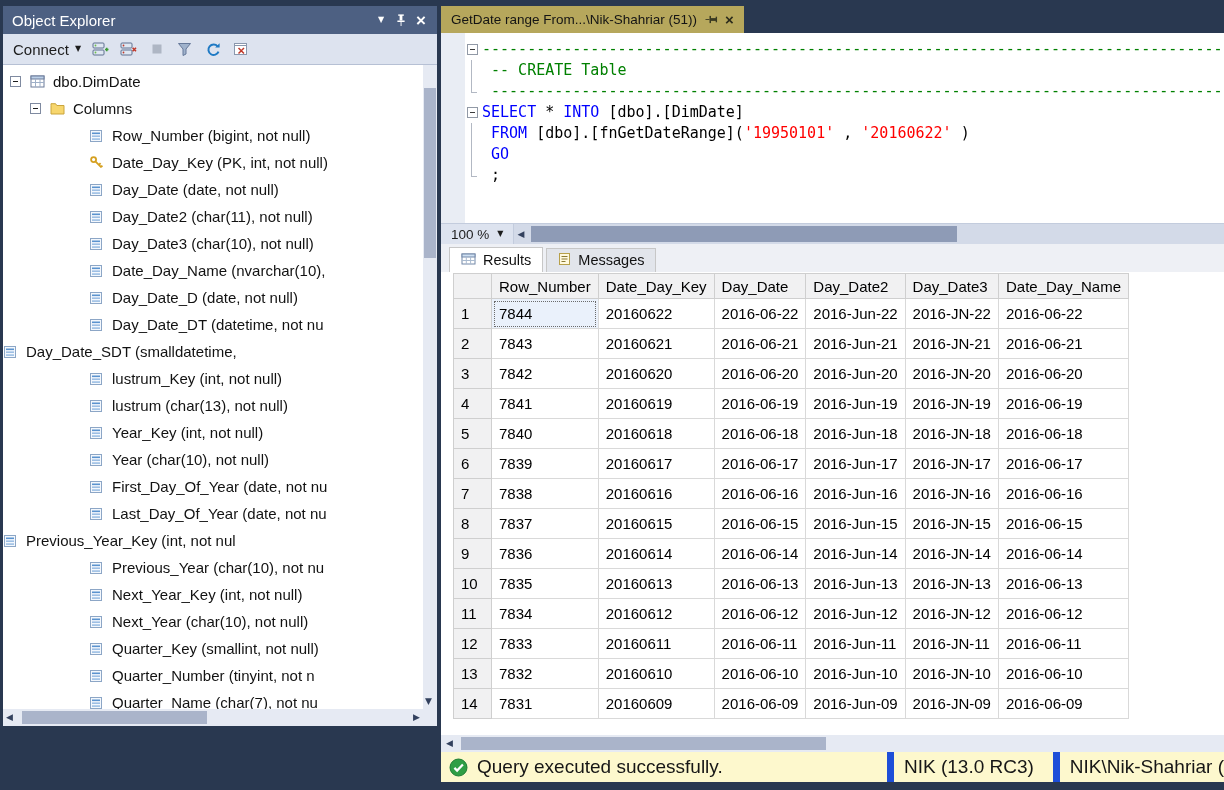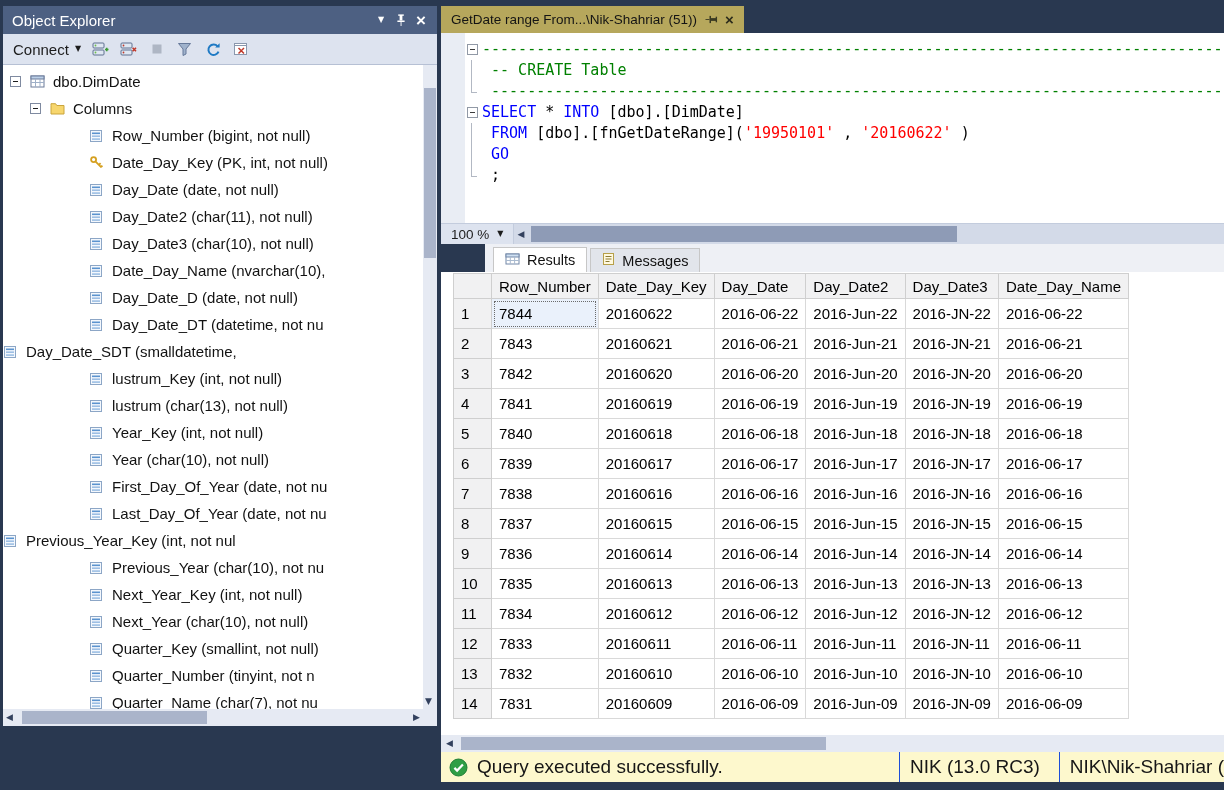--- a/index.html
+++ b/index.html
@@ -58,39 +58,39 @@
   .fold.f-end::after  { content:""; position:absolute; left:6px; top:11px; width:6px; height:1px; background:#b2b8c3; }
   .ed-text { white-space:pre; }
   .tk-kw { color:#0000ff; } .tk-comment { color:#008000; } .tk-str { color:#ff0000; } .tk-plain { color:#000; }
 
   .zoombar { flex:0 0 21px; background:#dde3ef; border-top:1px solid #c3ccdd; display:flex; align-items:stretch; }
   .zoom-select { display:flex; align-items:center; gap:8px; padding:0 10px; font-size:13.5px; color:#1c1c1c; border-right:1px solid #c3ccdd; }
   .ed-hscroll { flex:1; position:relative; background:#d3dae8; }
   .ed-hscroll .sb-arrow.left { position:absolute; left:3px; top:3px; }
   .ed-hthumb { position:absolute; left:17px; width:60%; top:2px; bottom:2px; background:#8e9bb6; }
 
-  .restabs { flex:0 0 28px; background:#eef0f5; display:flex; align-items:flex-end; padding:3px 0 0 8px; gap:3px;margin-left:44px; }
+  .restabs { flex:0 0 28px; background:#eef0f5; display:flex; align-items:center; padding:3px 0 0 8px; gap:3px; }
   .rtab { display:flex; align-items:center; gap:7px; font-size:14.5px; color:#111; padding:0 11px; height:24px; border:1px solid #c7c7c7; border-bottom:none; background:#e2e5eb; }
   .rtab.active { background:#fff; height:25px; }
 
   .gridwrap { flex:1; background:#fff; overflow:hidden; padding:1px 0 0 12px; }
   table.rgrid { border-collapse:collapse; table-layout:fixed; font-size:15px; }
   .rgrid th { background:#f1f1f2; border:1px solid #cfcfcf; font-weight:normal; text-align:left; padding:0 7px; height:25px; white-space:nowrap; overflow:hidden; color:#000; }
   .rgrid td { border:1px solid #d9d9d9; padding:0 7px; height:30px; white-space:nowrap; overflow:hidden; color:#000; background:#fff; }
   .rgrid td.gut { background:#f1f1f2; border-color:#cfcfcf; }
   .rgrid td.sel { background:#eaf1fb; outline:1.5px dotted #6b6b6b; outline-offset:-3px; }
 
   .grid-hscroll { flex:0 0 17px; background:#e6eaf3; position:relative; }
   .grid-hscroll .sb-arrow.left { position:absolute; left:5px; top:1px; }
   .grid-hthumb { position:absolute; left:20px; width:365px; top:2px; bottom:2px; background:#aab4ca; }
 
   .statusbar { flex:0 0 30px; background:#fdf8cd; display:flex; align-items:center; padding:0 0 0 8px; gap:9px; font-size:19px; color:#161616; overflow:hidden; }
   .sb-check { display:flex; }
   .sb-msg { flex:1; white-space:nowrap; }
-  .sb-seg { white-space:nowrap; padding:6px 10px 6px 10px; border-left:1px solid #1d4ed8; }
+  .sb-seg { white-space:nowrap; padding:6px 10px 6px 10px; border-left:7px solid #1d4ed8; }
   .sb-seg.last { padding-right:0; }
 </style>
 </head>
 <body>
 
 <div class="app">
 
   <aside class="oe-panel">
     <div class="oe-titlebar">
       <span class="oe-title-label">Object Explorer</span>

